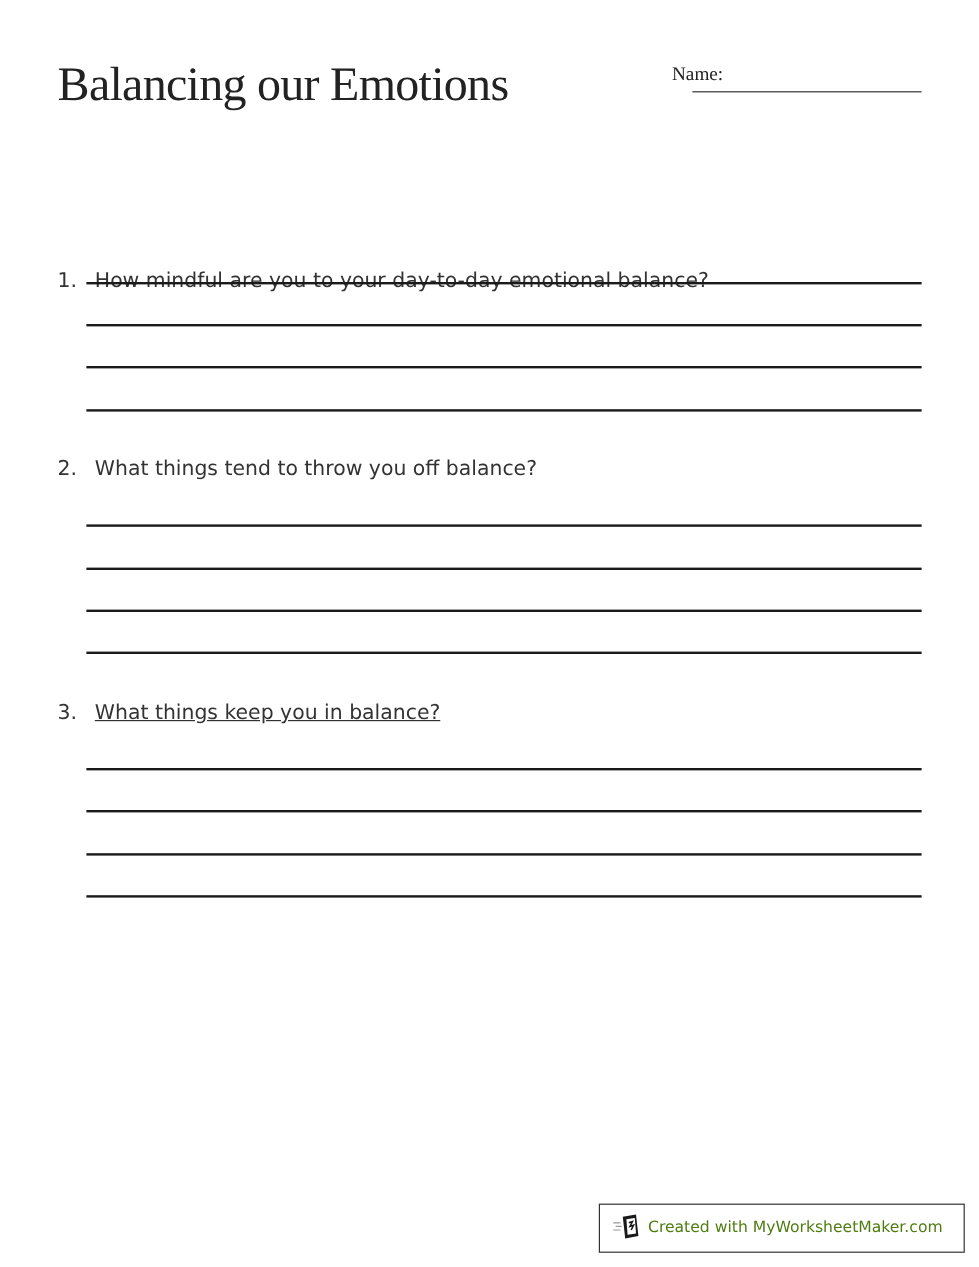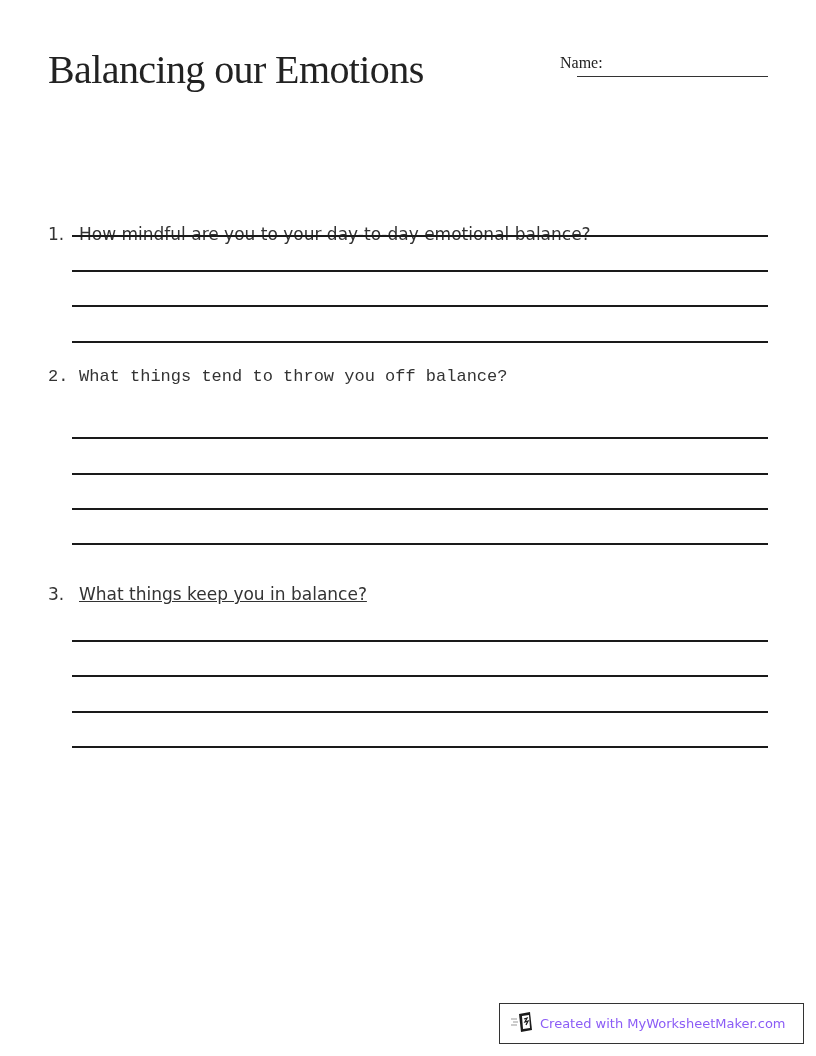--- a/index.html
+++ b/index.html
@@ -26,21 +26,21 @@
   }
   .question .num { display: inline-block; width: 31px; }
   .answer-line {
     position: absolute; left: 72px; width: 696px; height: 0;
     border-top: 2px solid #1a1a1a;
   }
   .footer {
     position: absolute; left: 499px; top: 1003px; width: 305px; height: 41px;
     border: 1px solid #333; box-sizing: border-box;
     display: flex; align-items: center; padding-left: 10px;
-    font-family: "DejaVu Sans", sans-serif; font-size: 13px; color: #8b5cf6;
+    font-family: "DejaVu Sans", sans-serif; font-size: 13px; color: #4d7c0f;
   }
   .footer svg { margin-right: 6px; }
 </style>
 </head>
 <body>
 
 <div>
 
   <div class="title">Balancing our Emotions</div>
 
@@ -48,21 +48,21 @@
   <div class="name-line"></div>
 
   <div class="question" style="top:178px;margin-top:46px;">
     <span class="num">1.</span><span>How mindful are you to your day-to-day emotional balance?</span>
   </div>
   <div class="answer-line" style="top:235px;"></div>
   <div class="answer-line" style="top:270px;"></div>
   <div class="answer-line" style="top:305px;"></div>
   <div class="answer-line" style="top:341px;"></div>
 
-  <div class="question" style="top:367px;font-family:Liberation Mono, monospace;">
+  <div class="question" style="top:381px;">
     <span class="num">2.</span><span>What things tend to throw you off balance?</span>
   </div>
   <div class="answer-line" style="top:437px;"></div>
   <div class="answer-line" style="top:473px;"></div>
   <div class="answer-line" style="top:508px;"></div>
   <div class="answer-line" style="top:543px;"></div>
 
   <div class="question" style="top:584px;text-decoration:underline;">
     <span class="num">3.</span><span>What things keep you in balance?</span>
   </div>

